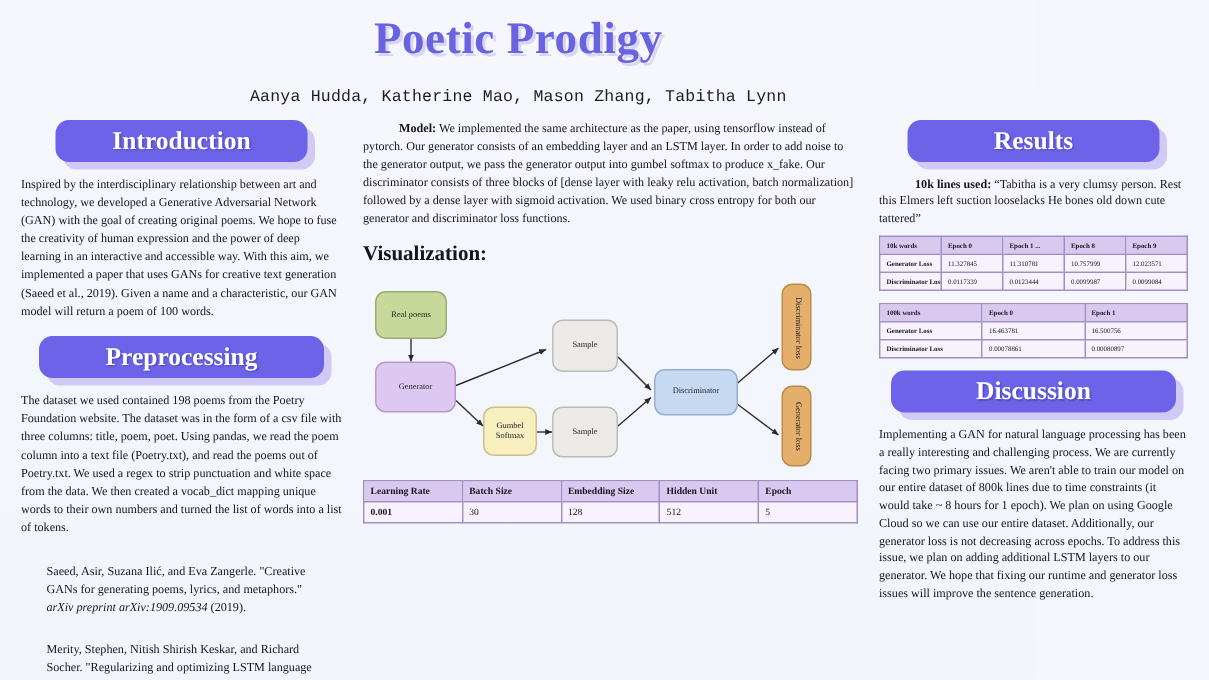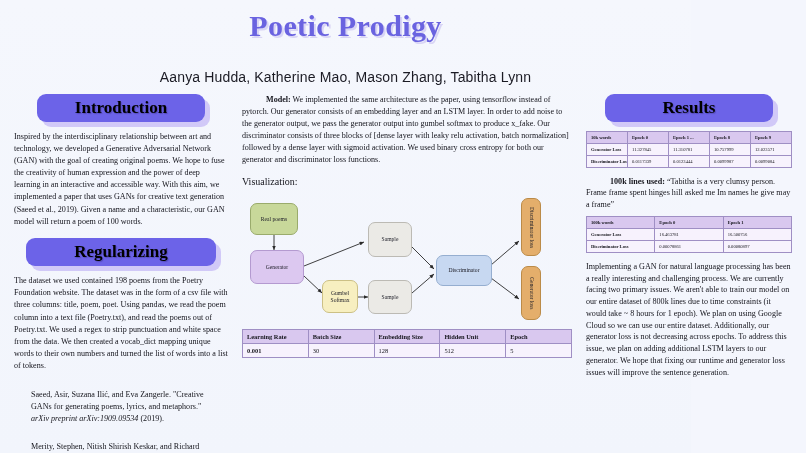--- a/index.html
+++ b/index.html
@@ -32,24 +32,24 @@
     font-family: "Liberation Serif", serif;
     font-weight: bold;
     font-size: 30px;
     letter-spacing: .4px;
     color: #6a63e0;
     text-shadow: 2px 2px 0 #d9d5f5;
     line-height: 1.05;
     margin: 0;
   }
   .poster-authors {
-    font-family: Liberation Sans, sans-serif;
-    font-size: 14px;
+    font-family: Liberation Mono, monospace;
+    font-size: 11px;
     color: #1b1b24;
-    margin-top: 27px;
+    margin-top: 17px;
     letter-spacing: .15px;
   }
 
   
   .columns {
     display: flex;
     gap: 14px;
     margin-top: 9px;
     align-items: flex-start;
   }
@@ -61,21 +61,21 @@
   .banner-wrap {
     position: relative;
     display: flex;
     justify-content: center;
     margin-bottom: 9px;
   }
   .banner {
     position: relative;
     background: #6c63e8;
     border-radius: 9px;
-    color: #000000;
+    color: #ffffff;
     font-family: "Liberation Serif", serif;
     font-weight: bold;
     font-size: 17px;
     text-align: center;
     padding: 3px 20px 4px 20px;
     min-width: 128px;
     box-shadow: 5px 5px 0 rgba(197,186,245,.75);
     text-shadow: 1px 1px 1px rgba(40,30,110,.35);
     z-index: 2;
     line-height: 1.25;
@@ -86,22 +86,22 @@
   .body-text {
     font-family: Liberation Serif, serif;
     font-size: 8.1px;
     line-height: 1.5;
     text-align: left;
     color: #13131b;
     margin: 0 0 10px 0;
   }
   .body-text.tight { line-height: 1.45; }
   .sub-head {
-    font-weight: normal;
-    font-size: 10px;
+    font-weight: bold;
+    font-size: 14px;
     font-family: "Liberation Serif", serif;
     margin: 0 0 5px 0;
   }
   .inline-bold { font-weight: bold; padding-left: 24px; }
   .inline-italic { font-style: italic; }
 
   .source-entry {
     font-family: Liberation Serif, serif;
     font-size: 8.1px;
     line-height: 1.45;
@@ -210,21 +210,21 @@
   <div class="columns">
 
     <div class="col-left">
 
       <div class="banner-wrap">
         <div class="banner">Introduction</div>
       </div>
       <p class="body-text">Inspired by the interdisciplinary relationship between art and technology, we developed a Generative Adversarial Network (GAN) with the goal of creating original poems. We hope to fuse the creativity of human expression and the power of deep learning in an interactive and accessible way. With this aim, we implemented a paper that uses GANs for creative text generation (Saeed et al., 2019). Given a name and a characteristic, our GAN model will return a poem of 100 words.</p>
 
       <div class="banner-wrap">
-        <div class="banner wide">Regularizing</div>
+        <div class="banner wide">Preprocessing</div>
       </div>
       <p class="body-text">The dataset we used contained 198 poems from the Poetry Foundation website. The dataset was in the form of a csv file with three columns: title, poem, poet. Using pandas, we read the poem column into a text file (Poetry.txt), and read the poems out of Poetry.txt. We used a regex to strip punctuation and white space from the data. We then created a vocab_dict mapping unique words to their own numbers and turned the list of words into a list of tokens.</p>
 
       <p class="source-entry">
         <span>Saeed, Asir, Suzana Ilić, and Eva Zangerle. "Creative GANs for generating poems, lyrics, and metaphors." </span><span class="inline-italic">arXiv preprint arXiv:1909.09534</span><span> (2019).</span>
       </p>
       <p class="source-entry">
         <span>Merity, Stephen, Nitish Shirish Keskar, and Richard Socher. "Regularizing and optimizing LSTM language models." </span><span class="inline-italic">arXiv preprint arXiv:1708.02182</span>
       </p>
     </div>
@@ -302,20 +302,23 @@
         </tbody>
       </table>
     </div>
 
     <div class="col-right">
 
       <div class="banner-wrap">
         <div class="banner">Results</div>
       </div>
 
+      <p class="result-line">
+        <span class="inline-bold">10k lines used:</span><span> “Tabitha is a very clumsy person. Rest this Elmers left suction looselacks He bones old down cute tattered”</span>
+      </p>
 
       <table class="data-table res-table">
         <thead>
           <tr>
             <th>10k words</th>
             <th>Epoch 0</th>
             <th>Epoch 1 ...</th>
             <th>Epoch 8</th>
             <th>Epoch 9</th>
           </tr>
@@ -333,23 +336,20 @@
             <td>0.0117339</td>
             <td>0.0123444</td>
             <td>0.0099987</td>
             <td>0.0099084</td>
           </tr>
         </tbody>
       </table>
 
       <div class="spacer-8"></div>
 
-      <p class="result-line">
-        <span class="inline-bold">100k lines used:</span><span> “Tabitha is a very clumsy person. Frame frame spent hinges hill asked me Im names he give may a frame”</span>
-      </p>
 
       <table class="data-table res-table">
         <thead>
           <tr>
             <th>100k words</th>
             <th>Epoch 0</th>
             <th>Epoch 1</th>
           </tr>
         </thead>
         <tbody>
@@ -361,17 +361,20 @@
           <tr>
             <td>Discriminator Loss</td>
             <td>0.00078861</td>
             <td>0.00080897</td>
           </tr>
         </tbody>
       </table>
 
       <div class="spacer-8"></div>
 
+      <div class="banner-wrap">
+        <div class="banner wide">Discussion</div>
+      </div>
       <p class="body-text tight">Implementing a GAN for natural language processing has been a really interesting and challenging process. We are currently facing two primary issues. We aren't able to train our model on our entire dataset of 800k lines due to time constraints (it would take ~ 8 hours for 1 epoch). We plan on using Google Cloud so we can use our entire dataset. Additionally, our generator loss is not decreasing across epochs. To address this issue, we plan on adding additional LSTM layers to our generator. We hope that fixing our runtime and generator loss issues will improve the sentence generation.</p>
     </div>
 
   </div>
 </div>
 
 </body></html>

